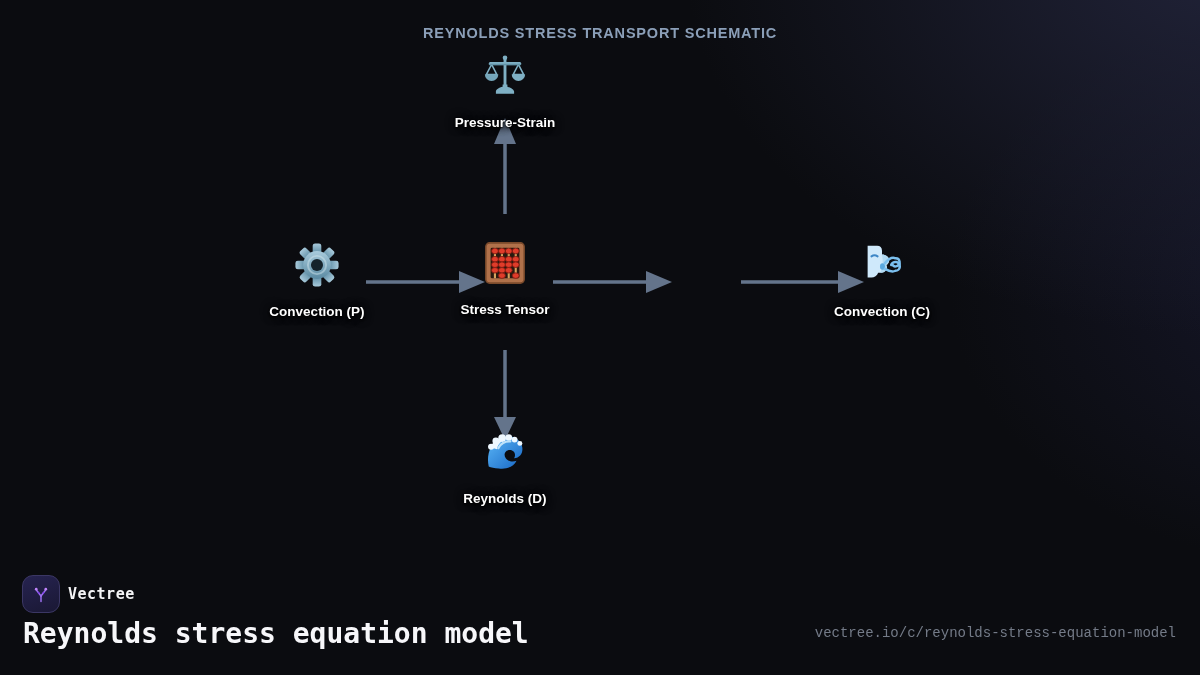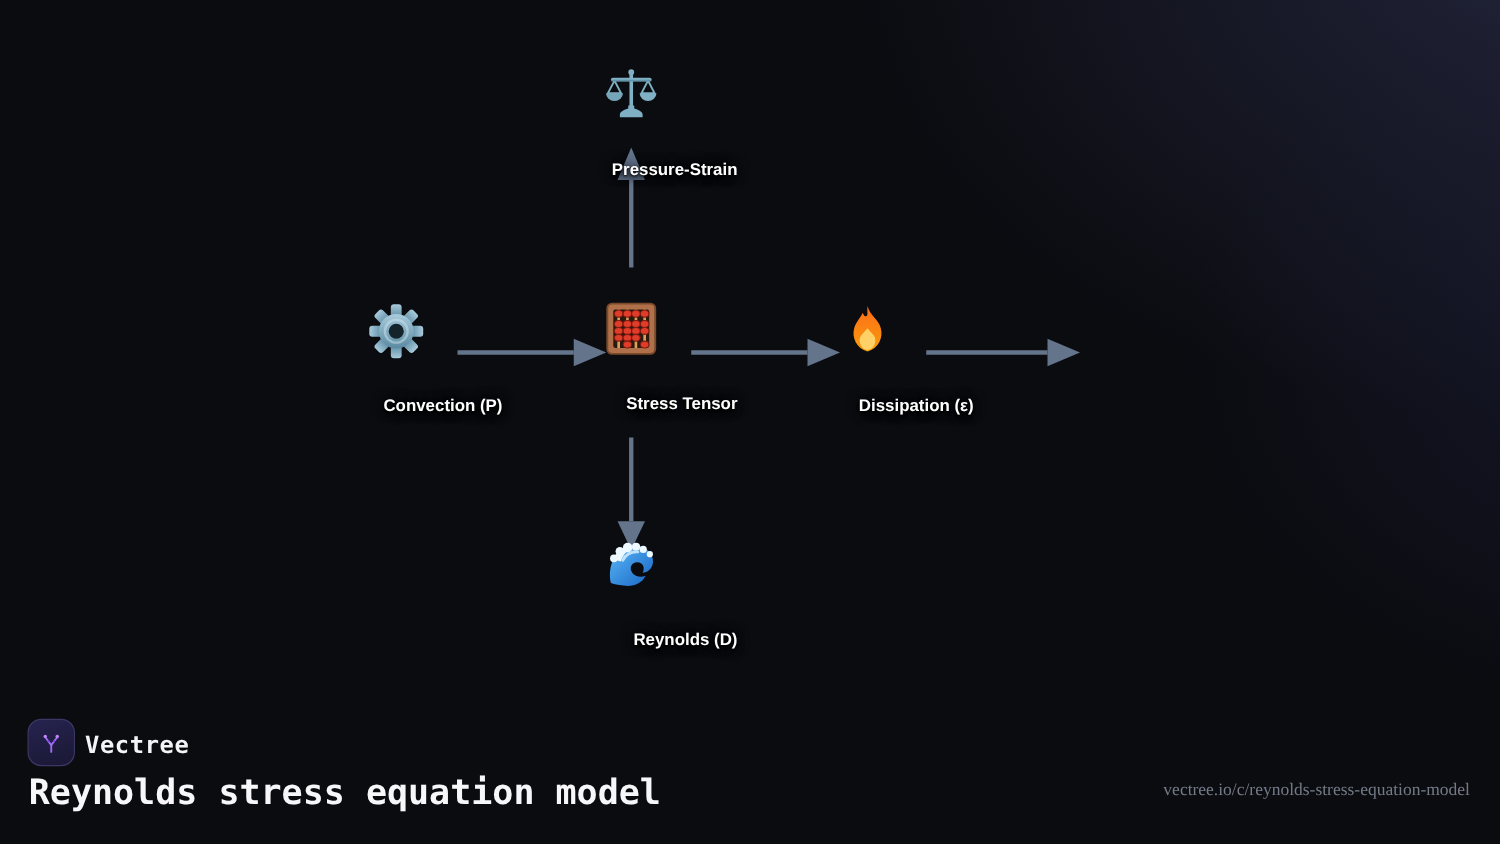--- a/index.html
+++ b/index.html
@@ -19,62 +19,62 @@
   .diagram-title {
     position:absolute; left:0; top:25px; width:1200px;
     text-align:center; font-size:14.5px; font-weight:bold;
     letter-spacing:0.8px; color:#8b9fb8;
   }
   .edges { position:absolute; left:0; top:0; }
   .node { position:absolute; transform:translateX(-50%); text-align:center; width:170px; }
   .node .icon { display:inline-block; width:46px; height:46px; }
   .node .icon svg { width:46px; height:46px; display:block; }
   .node .label {
-    margin-top:24px; font-size:13.5px; font-weight:bold; color:#ffffff;
+    margin-top:12px; font-size:13.5px; font-weight:bold; color:#ffffff;
     text-shadow:0 1px 2px #000, 0 2px 6px rgba(0,0,0,0.95), 0 0 10px rgba(0,0,0,0.8);
     white-space:nowrap;
-    text-align:right;
   }
   .n-pressure  { left:505px; top:53px;  }
   .n-production{ left:317px; top:242px; }
   .n-stress    { left:505px; top:240px; }
   .n-dissip    { left:694px; top:242px; }
   .n-convec    { left:882px; top:242px; }
   .n-diffus    { left:505px; top:429px; }
 
   
   .logo {
     position:absolute; left:22px; top:575px; width:38px; height:38px;
     border-radius:11px;
     background:linear-gradient(160deg,#262350 0%, #1a1834 100%);
     border:1px solid #3b3764;
     display:flex; align-items:center; justify-content:center;
   }
   .brand {
     position:absolute; left:68px; top:585px;
     font-family:"DejaVu Sans Mono", monospace;
-    font-size:19px; font-weight:bold; color:#f4f4f6; letter-spacing:0.5px;
+    font-size:15px; font-weight:bold; color:#f4f4f6; letter-spacing:0.5px;
   }
   .footer-title {
     position:absolute; left:23px; top:614px;
     font-family:"DejaVu Sans Mono", monospace;
     font-size:28px; font-weight:bold; color:#f7f7fa; line-height:40px;
     white-space:nowrap;
   }
   .footer-url {
     position:absolute; right:24px; top:625px;
-    font-family:Liberation Serif, serif;
+    font-family:Liberation Mono, monospace;
     font-size:14px; color:#747b88; white-space:nowrap;
   }
 </style>
 </head>
 <body>
 
 <div class="diagram">
 
+  <div class="diagram-title">REYNOLDS STRESS TRANSPORT SCHEMATIC</div>
 
   <svg class="edges" width="1200" height="675" viewBox="0 0 1200 675">
     <g stroke="#64748b" stroke-width="3.5" fill="#64748b">
       <g>
         <line x1="366" y1="282" x2="459" y2="282"></line>
         <polygon points="459,271 459,293 485,282" stroke="none"></polygon>
       </g>
       <g>
         <line x1="553" y1="282" x2="646" y2="282"></line>
         <polygon points="646,271 646,293 672,282" stroke="none"></polygon>
@@ -188,36 +188,36 @@
           <ellipse cx="27.9" cy="31.6" rx="3.6" ry="2.9"></ellipse>
           <ellipse cx="20.8" cy="37.2" rx="3.6" ry="2.9"></ellipse>
             <ellipse cx="35.2" cy="37.2" rx="3.6" ry="2.9"></ellipse>
         </g>
         <rect x="4" y="3" width="40" height="42" rx="4" fill="none" stroke="#7a4a2b" stroke-width="1.6"></rect>
       </svg>
     </span>
     <div class="label">Stress Tensor</div>
   </div>
 
-  <div class="node n-dissip">
-    <span class="icon">
-      <svg viewBox="0 0 48 48">
-        <defs>
-          <linearGradient id="fireG" x1="0" y1="0" x2="0" y2="1">
-            <stop offset="0" stop-color="#ff6b1a"></stop>
-              <stop offset="1" stop-color="#f59e0b"></stop>
-          </linearGradient>
-        </defs>
-        <path fill="url(#fireG)" d="M24 3 C26 11 33 14 35 21 C37.5 29.5 33 38 24 41 C15 38 10.5 29.5 13 21 C14.4 16.2 18 13 20 8.5 C21 11.5 23 12.5 23.8 10.5 C24.3 9 23.5 6.5 24 3 Z"></path>
-        <path fill="#ffd166" d="M24 21.5 C27.2 25.8 30.5 27 30.5 31.4 C30.5 36.4 27.3 39.6 24 39.6 C20.7 39.6 17.5 36.4 17.5 31.4 C17.5 27 20.8 25.8 24 21.5 Z"></path>
-      </svg>
-    </span>
-    <div class="label">Dissipation (ε)</div>
-  </div>
-
+
+  <div class="node n-convec">
+    <span class="icon">
+      <svg viewBox="0 0 48 48">
+        <path fill="#cfe9fb" d="M9 4 h10 c3 0 5 2 5 5 v4 c4 0 7.5 2.8 7.5 6 0 2.2-1.2 4-3 5 1.2 2 0.8 4.4-1 6.2-2 2-5 2.2-7.5 1.8 -1 3-4 5-7 5 H9 Z"></path>
+        <path fill="#a8d4f0" d="M24 13 c4 0 7.5 2.8 7.5 6 0 2.2-1.2 4-3 5 1.2 2 0.8 4.4-1 6.2 -1.4 1.4-3.3 1.9-5.2 1.9 2.8-5.8 2.9-13.2 1.7-19.1 z" opacity="0.8"></path>
+        <path d="M13 15 q3.2 -2.4 6.4 0" stroke="#3d86c6" stroke-width="2" fill="none" stroke-linecap="round"></path>
+        <ellipse cx="24.5" cy="25.5" rx="2.6" ry="3.4" fill="#5aa9e0"></ellipse>
+        <g stroke="#7cc0ef" stroke-width="2.6" fill="none" stroke-linecap="round">
+          <path d="M27 22 q6 -7 11 -5 a4.2 4.2 0 1 1 -3.6 6"></path>
+          <path d="M27 28 q7 4 11 2 a4.6 4.6 0 1 0 -4.4 -6"></path>
+        </g>
+      </svg>
+    </span>
+    <div class="label">Convection (C)</div>
+  </div>
 
   <div class="node n-diffus">
     <span class="icon">
       <svg viewBox="0 0 48 48">
         <defs>
           <linearGradient id="waveG" x1="0" y1="0" x2="1" y2="1">
             <stop offset="0" stop-color="#5cb8f8"></stop>
               <stop offset="1" stop-color="#1766c4"></stop>
           </linearGradient>
         </defs>

